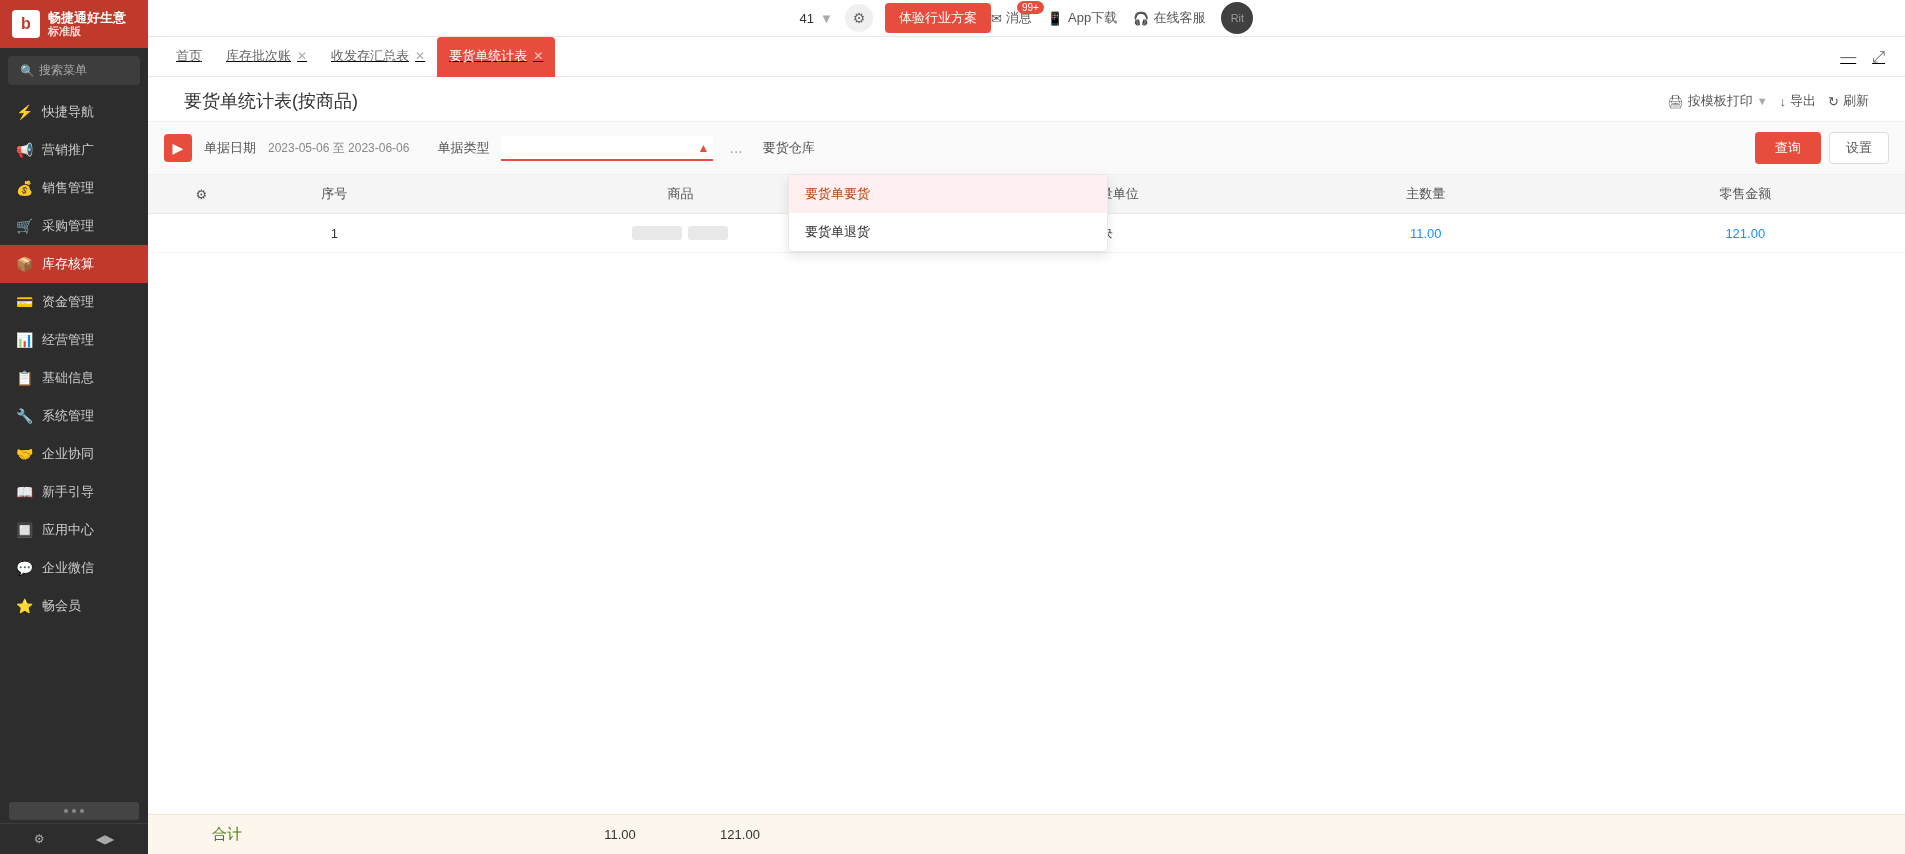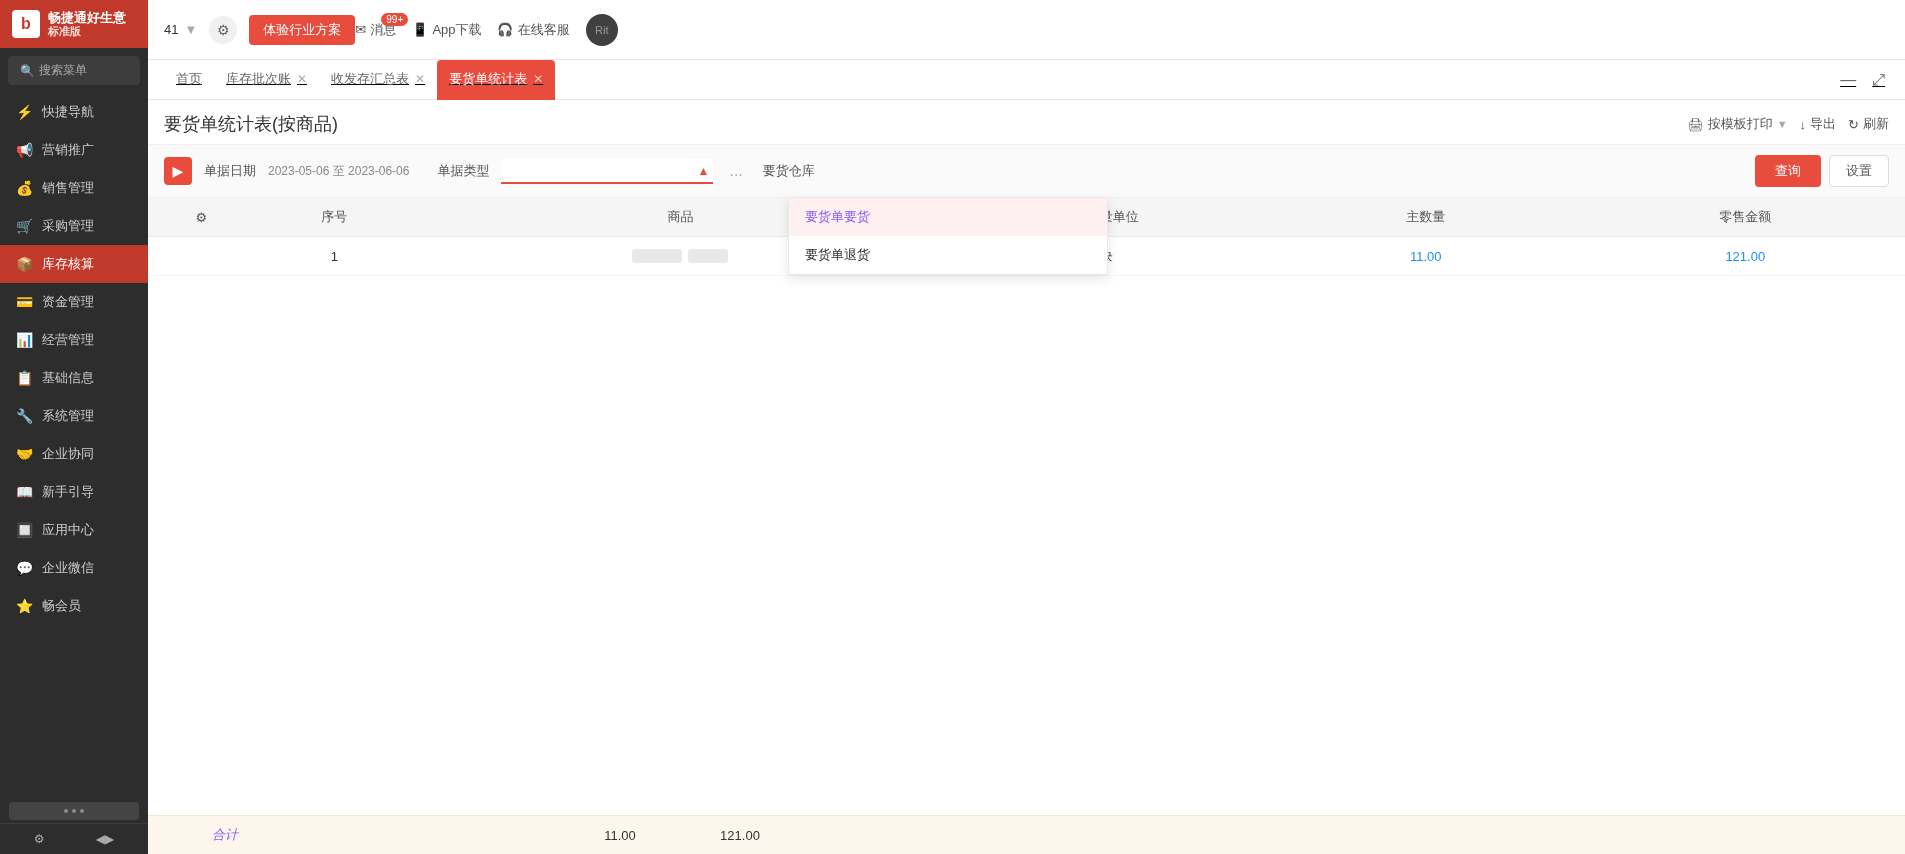--- a/index.html
+++ b/index.html
@@ -84,26 +84,26 @@
     .main-content {
       flex: 1;
       display: flex;
       flex-direction: column;
       overflow: hidden;
     }
 
     
     .topbar {
       background: white;
-      height: 60px;
+      height: 37px;
       display: flex;
       align-items: center;
       padding: 0 16px;
       border-bottom: 1px solid #e8e8e8;
-      justify-content: flex-start;
+      justify-content: center;
       flex-shrink: 0;
     }
     .topbar-left {
       display: flex;
       align-items: center;
       gap: 12px;
     }
     .store-selector {
       display: flex;
       align-items: center;
@@ -225,21 +225,21 @@
       flex: 1;
       overflow: hidden;
       display: flex;
       flex-direction: column;
       background: white;
     }
     .page-header {
       display: flex;
       align-items: center;
       justify-content: space-between;
-      padding: 12px 16px 8px;
+      padding: 12px 36px 8px;
       border-bottom: 1px solid #f0f0f0;
     }
     .page-title {
       font-size: 18px;
       font-weight: 500;
       color: #333;
     }
     .page-actions {
       display: flex;
       align-items: center;
@@ -375,21 +375,21 @@
       border-radius: 4px;
       box-shadow: 0 4px 12px rgba(0,0,0,0.1);
       z-index: 100;
     }
     .dropdown-item {
       padding: 10px 16px;
       cursor: pointer;
       font-size: 13px;
       color: #333;
     }
-    .dropdown-item.selected { background: #fef0f0; color: #8b5cf6; }
+    .dropdown-item.selected { background: #fef0f0; color: #c2410c; }
 
     
     .table-wrapper {
       flex: 1;
       overflow-y: auto;
       padding: 0;
     }
     table {
       width: 100%;
       border-collapse: collapse;
@@ -421,21 +421,21 @@
     .link-text { color: #1890ff; cursor: pointer; }
 
     
     .table-footer {
       background: #fdf6ec;
       border-top: 1px solid #f0e6d0;
       padding: 10px 12px;
       display: flex;
       align-items: center;
     }
-    .footer-label { width: 280px; padding-left: 12px; font-size: 13px; color: #8b5cf6; font-style: italic; }
+    .footer-label { width: 280px; padding-left: 12px; font-size: 15px; color: #4d7c0f; }
     .footer-value { width: 120px; text-align: center; font-size: 13px; color: #333; font-weight: 500; }
 
     
     .sidebar-scroll { display: flex; justify-content: center; padding: 3px 0; }
     .scroll-indicator {
       width: 130px;
       height: 18px;
       background: #444;
       border-radius: 3px;
       display: flex;

